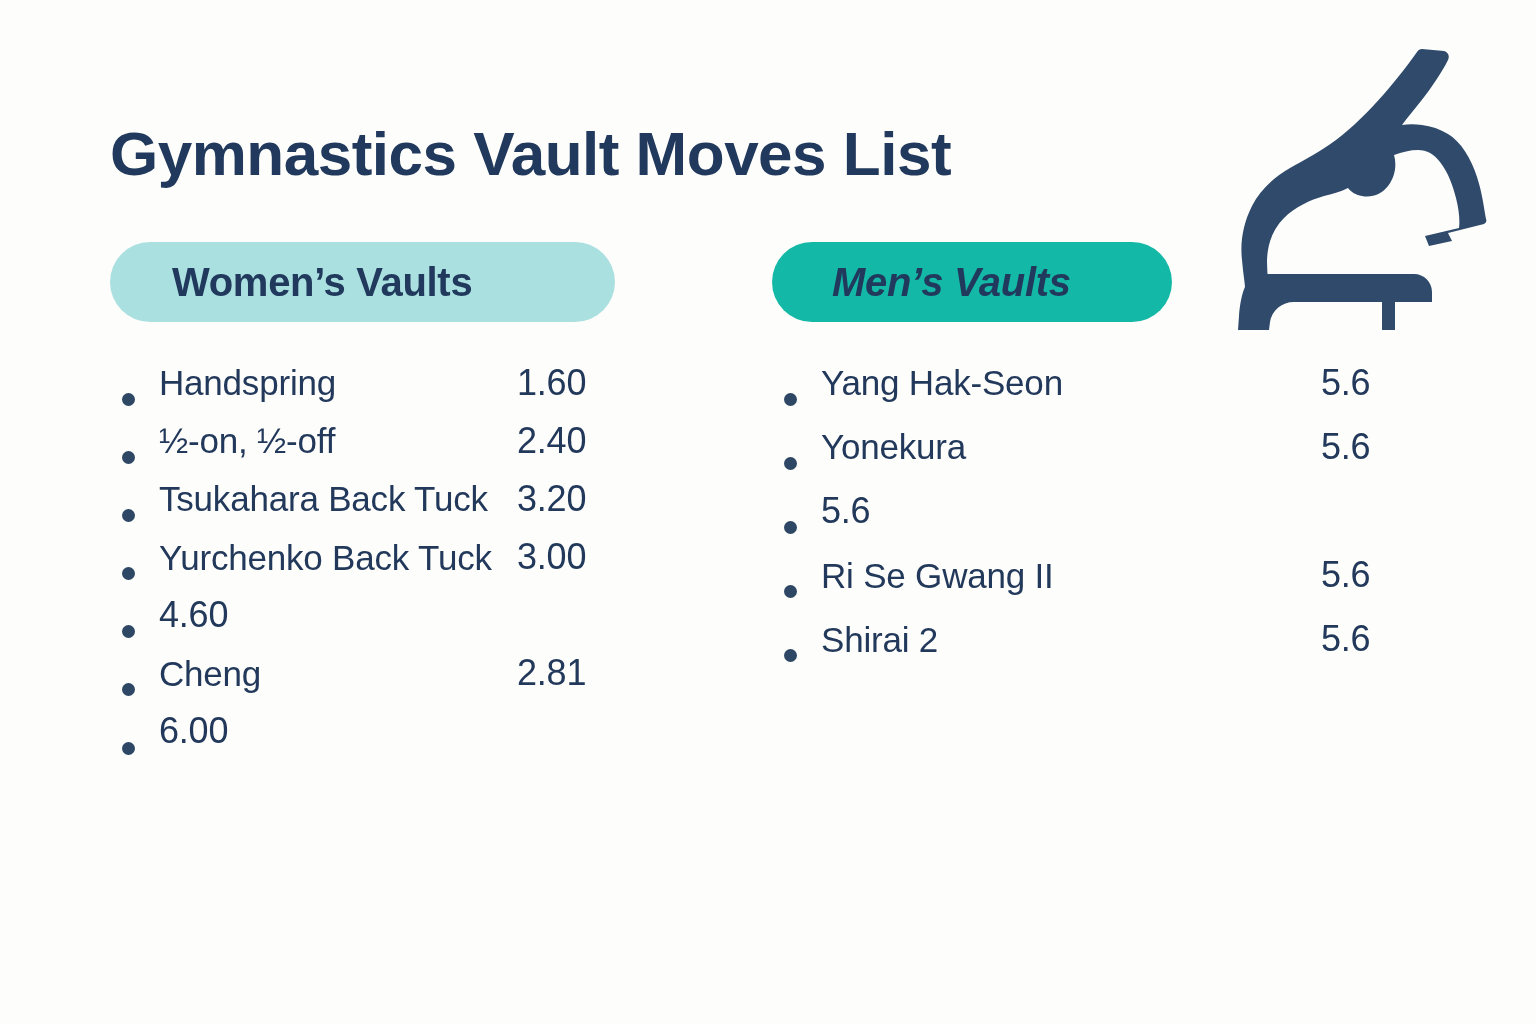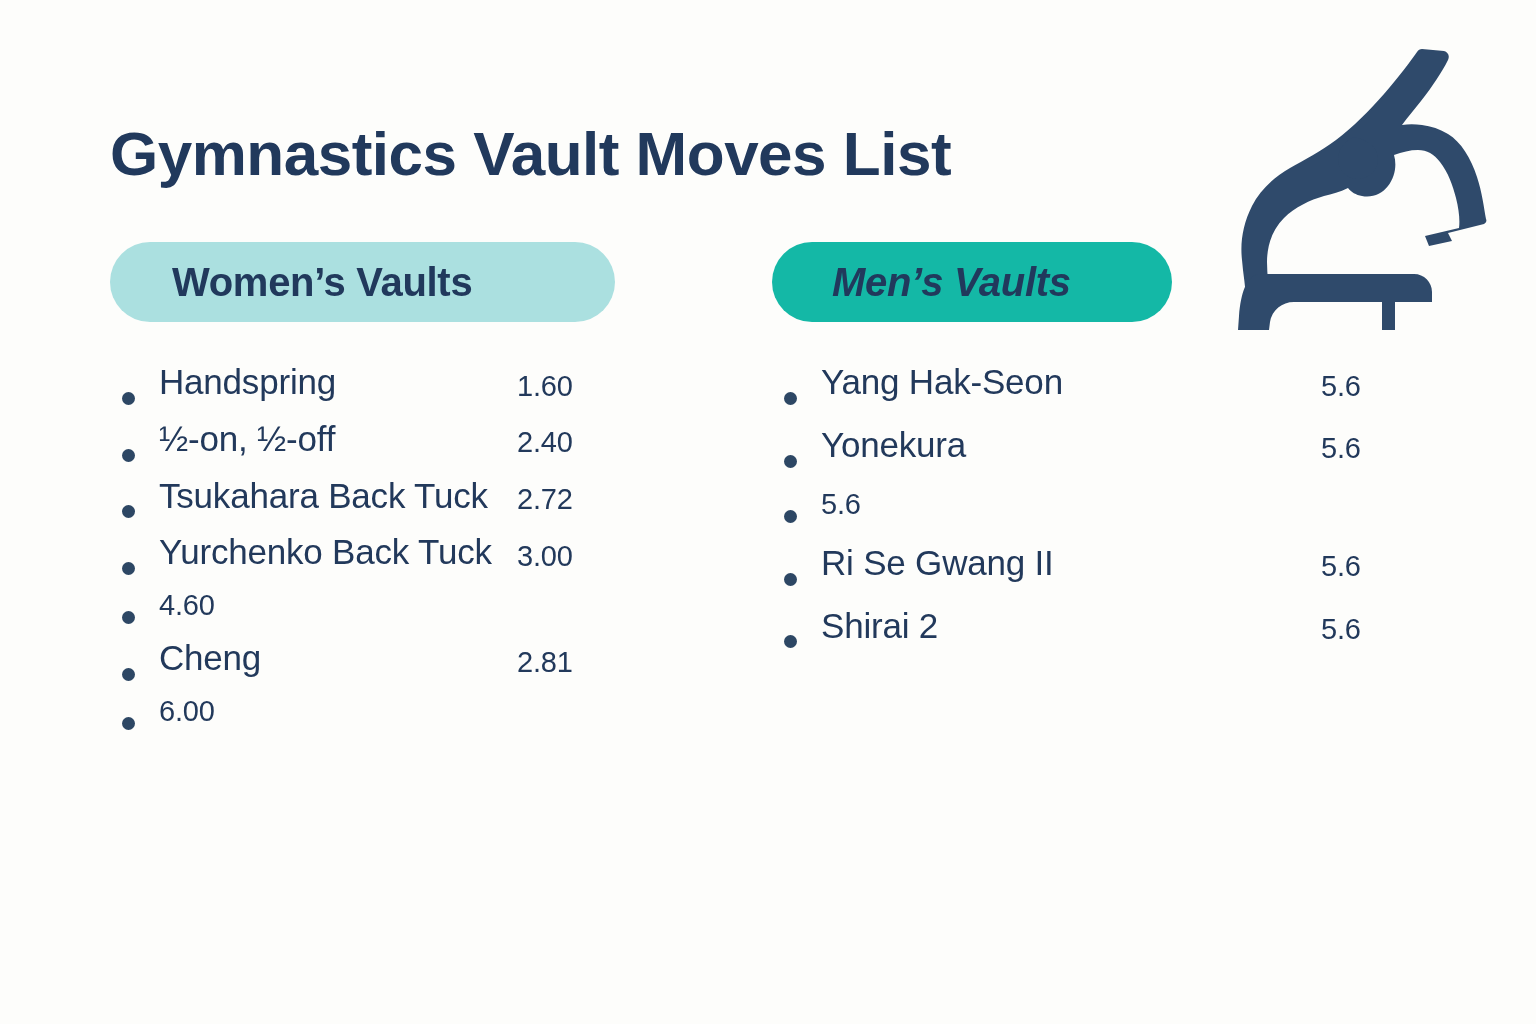--- a/index.html
+++ b/index.html
@@ -115,21 +115,21 @@
   .list-women .vault-name {
     flex: 0 0 358px;
     max-width: 358px;
   }
   .list-men .vault-name {
     flex: 0 0 500px;
     max-width: 500px;
   }
 
   .vault-value {
-    font-size: 29px;
+    font-size: 36px;
     line-height: 1.28;
     color: #22395B;
     letter-spacing: -0.2px;
     white-space: nowrap;
   }
 </style>
 </head>
 <body>
 
 <div class="page">
@@ -183,21 +183,21 @@
         <span class="vault-value">1.60</span>
       </li>
       <li class="vault-row">
         <span class="bullet-icon"></span>
         <span class="vault-name">½-on, ½-off</span>
         <span class="vault-value">2.40</span>
       </li>
       <li class="vault-row">
         <span class="bullet-icon"></span>
         <span class="vault-name">Tsukahara Back Tuck</span>
-        <span class="vault-value">2.72</span>
+        <span class="vault-value">3.20</span>
       </li>
       <li class="vault-row">
         <span class="bullet-icon"></span>
         <span class="vault-name">Yurchenko Back Tuck</span>
         <span class="vault-value">3.00</span>
       </li>
       <li class="vault-row">
         <span class="bullet-icon"></span>
         <span class="vault-value">4.60</span>
       </li>

